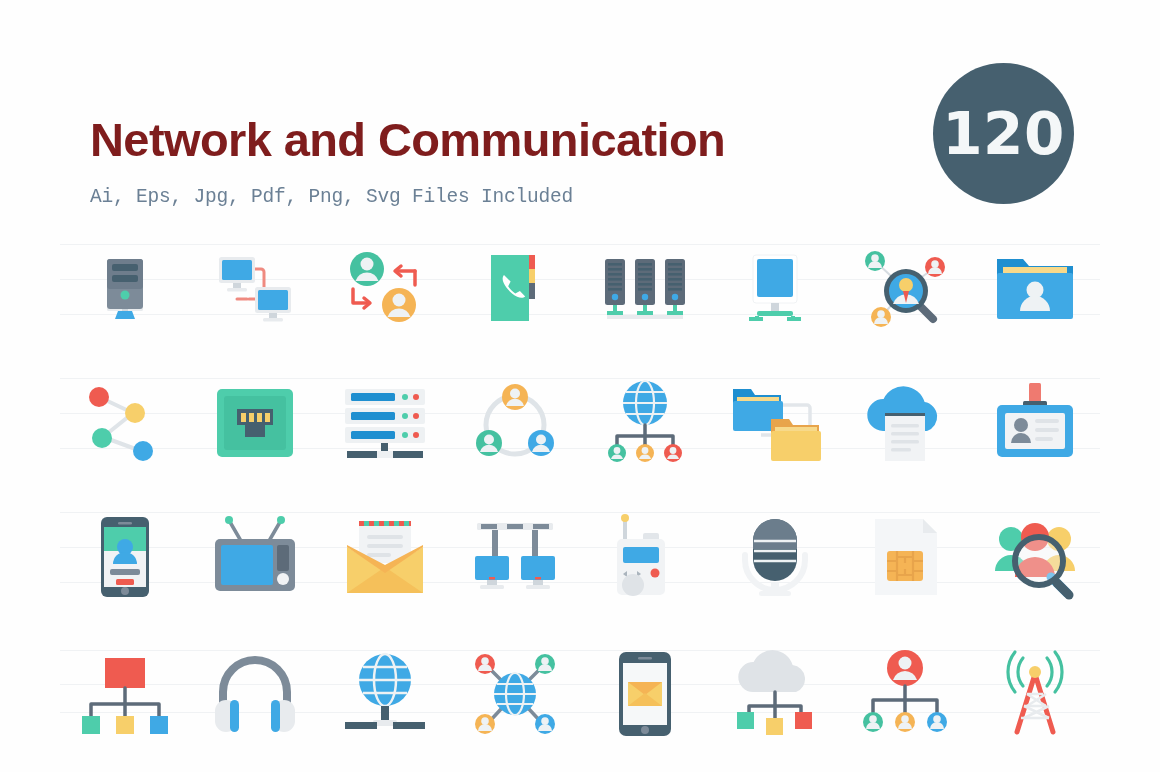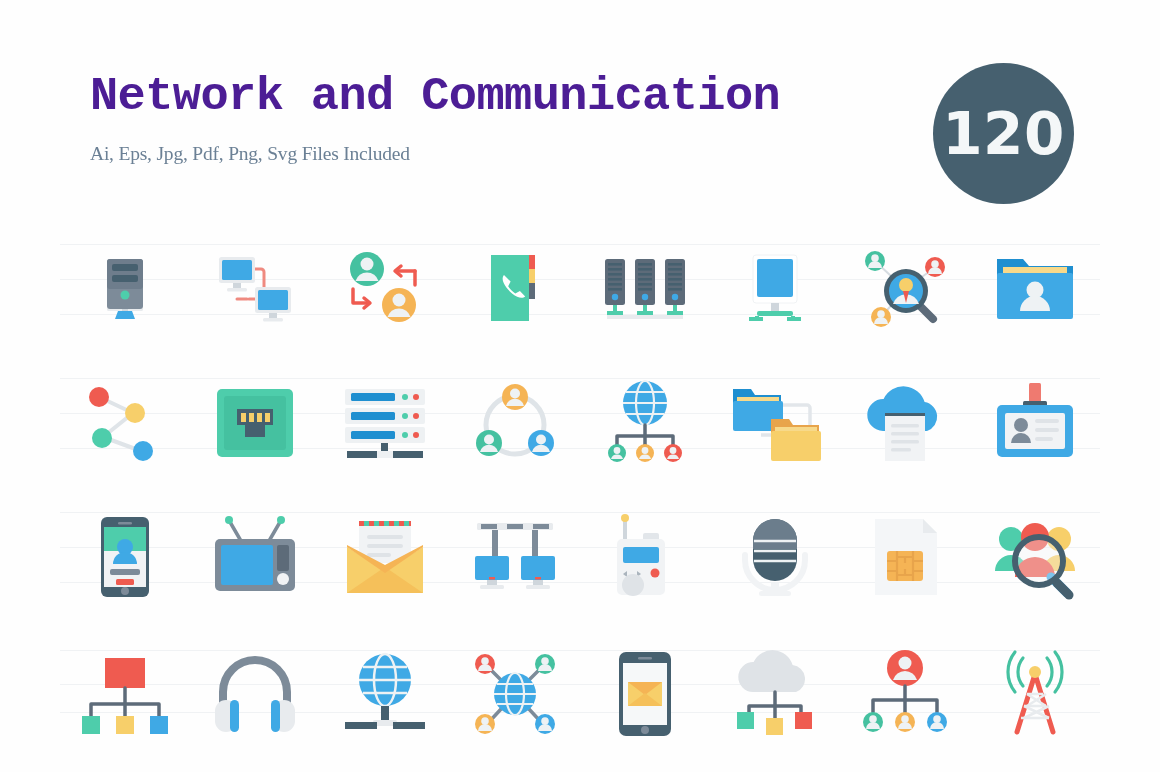--- a/index.html
+++ b/index.html
@@ -7,28 +7,29 @@
     width: 1160px; height: 772px;
     background: #ffffff;
     font-family: "Liberation Sans", sans-serif;
     overflow: hidden;
   }
   .page { position: relative; width: 1160px; height: 772px; background: #fefefe; }
 
   
   .header { position: absolute; left: 90px; top: 72px; width: 800px; }
   .title {
-    font-size: 47px; font-weight: bold; color: #4c1d95;
+    font-size: 47px; font-weight: bold; color: #7f1d1d;
     letter-spacing: -0.6px; line-height: 1.08;
-    font-family: Liberation Mono, monospace;
+    font-family: Liberation Sans, sans-serif;
+    margin-top: 43px;
   }
   .subtitle {
     margin-top: 20px; font-size: 19.5px; color: #6b8095;
     letter-spacing: -0.2px;
-    font-family: Liberation Serif, serif;
+    font-family: Liberation Mono, monospace;
   }
   .badge {
     position: absolute; left: 933px; top: 63px;
     width: 141px; height: 141px; border-radius: 50%;
     background: #46606f; color: #f4f7f8;
     display: flex; align-items: center; justify-content: center;
     font-size: 58px; font-weight: bold; letter-spacing: 0.5px;
     font-family: "DejaVu Sans", sans-serif;
   }
 

